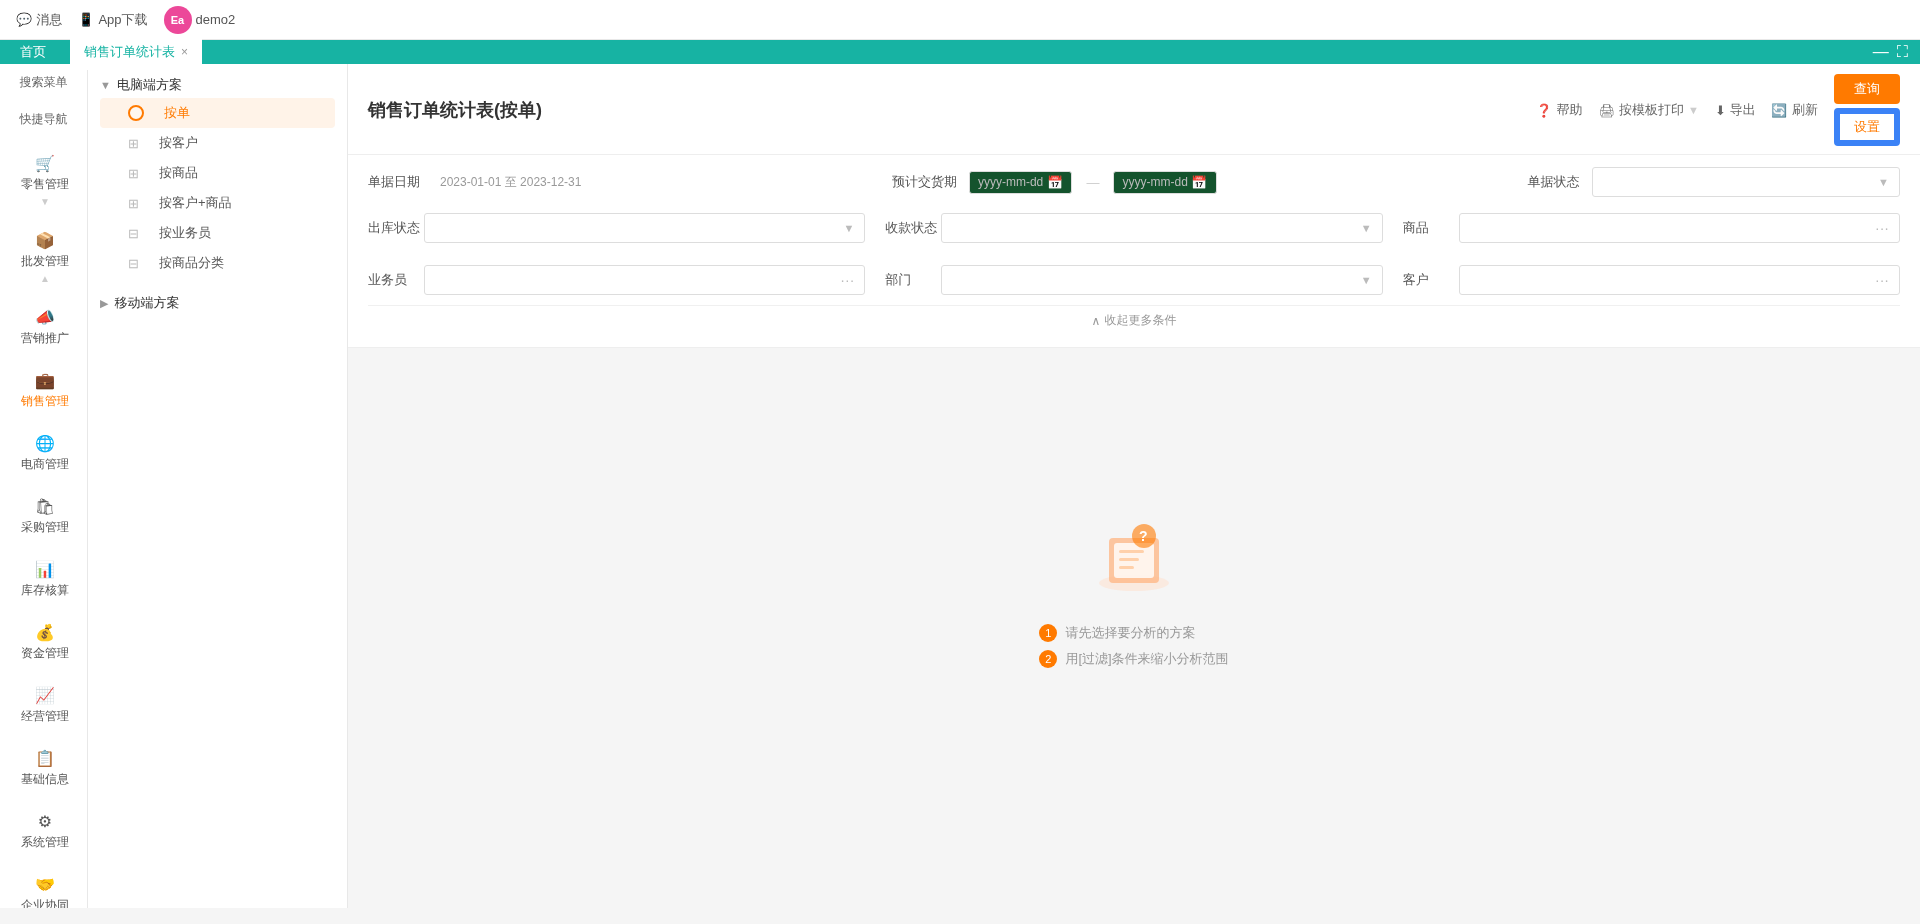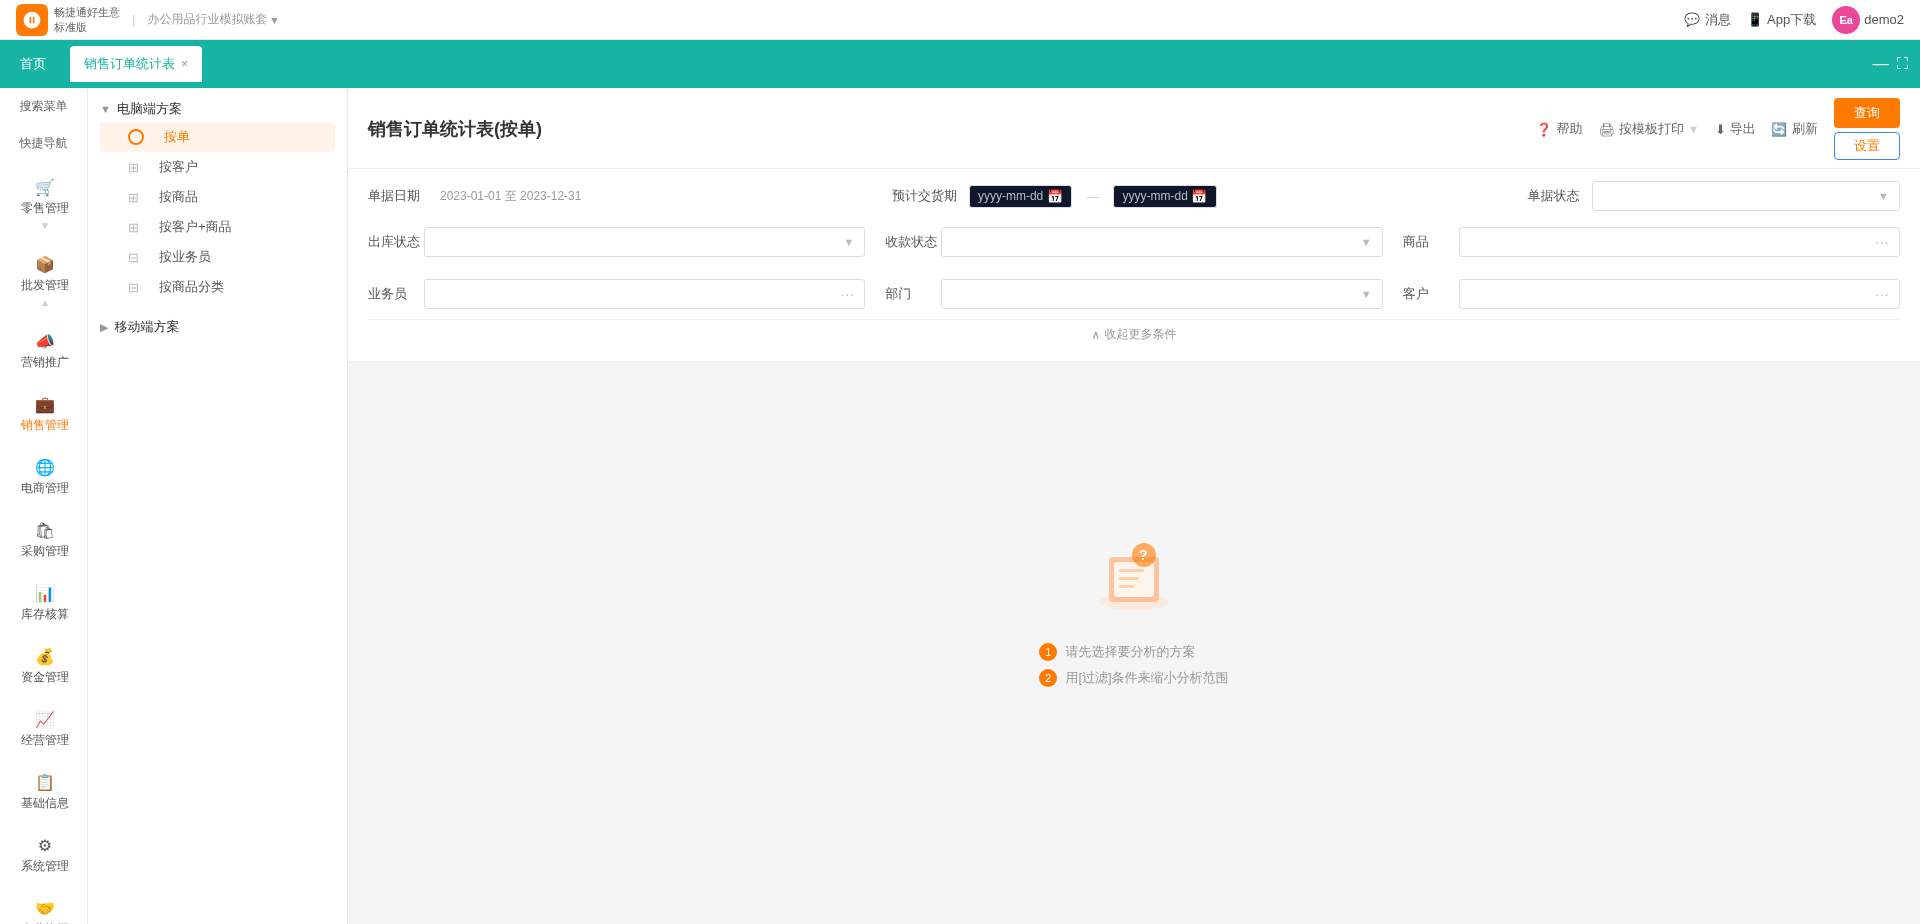--- a/index.html
+++ b/index.html
@@ -12,42 +12,42 @@
     .logo-icon { width: 32px; height: 32px; background: #ff7a00; border-radius: 6px; display: flex; align-items: center; justify-content: center; }
     .logo-icon svg { width: 20px; height: 20px; fill: #fff; }
     .logo-text { font-size: 11px; color: #666; line-height: 1.3; }
     .topbar-center { display: flex; align-items: center; gap: 4px; font-size: 13px; color: #333; }
     .topbar-center span { color: #999; font-size: 12px; }
     .topbar-right { display: flex; align-items: center; gap: 16px; font-size: 13px; color: #555; }
     .topbar-right-item { display: flex; align-items: center; gap: 4px; cursor: pointer; }
     .avatar { width: 28px; height: 28px; background: #ec4899; border-radius: 50%; display: flex; align-items: center; justify-content: center; color: #fff; font-size: 11px; font-weight: bold; }
 
     
-    .tabbar { height: 48px; background: #17b3a3; display: flex; align-items: center; padding: 0 0; position: relative; }
+    .tabbar { height: 24px; background: #17b3a3; display: flex; align-items: center; padding: 0 0; position: relative; }
     .tab-home { height: 40px; padding: 0 20px; display: flex; align-items: center; color: #fff; font-size: 13px; cursor: pointer; background: transparent; }
     .tab-active { background: #fff; color: #17b3a3; border-radius: 4px 4px 0 0; margin-left: 4px; padding: 0 14px; height: 36px; display: flex; align-items: center; gap: 6px; font-size: 13px; cursor: pointer; }
     .tab-close { color: #999; font-size: 12px; cursor: pointer; }
     .tabbar-actions { margin-left: auto; display: flex; align-items: center; gap: 8px; padding-right: 12px; }
     .tabbar-btn { color: #fff; background: transparent; border: none; font-size: 16px; cursor: pointer; }
 
     
     .main-layout { display: flex; height: calc(924px - 80px); }
 
     
     .sidebar { width: 88px; background: #fff; border-right: 1px solid #e8e8e8; display: flex; flex-direction: column; overflow-y: auto; }
     .sidebar-item { padding: 12px 0; display: flex; flex-direction: column; align-items: center; gap: 3px; cursor: pointer; font-size: 12px; color: #555; border-left: 3px solid transparent; }
     .sidebar-item.active { color: #ff7a00; }
     .sidebar-item-label { font-size: 12px; text-align: center; }
     .sidebar-divider { height: 1px; background: #f0f0f0; margin: 2px 8px; }
     .sidebar-icon { font-size: 16px; }
     .search-menu { font-size: 12px; color: #666; padding: 10px 0; text-align: center; cursor: pointer; }
     .quick-nav { font-size: 12px; color: #666; padding: 10px 0; text-align: center; cursor: pointer; }
     .page-title { font-size: 18px; font-weight: bold; color: #333; }
     .btn-query { background: #ff7a00; color: #fff; border: none; padding: 6px 20px; border-radius: 4px; cursor: pointer; font-size: 13px; }
-    .btn-setting { background: #fff; color: #ff7a00; border: 1px solid #3b82f6; padding: 4px 14px; border-radius: 4px; cursor: pointer; font-size: 13px; }
+    .btn-setting { background: #fff; color: #ff7a00; border: 6px solid #3b82f6; padding: 4px 14px; border-radius: 4px; cursor: pointer; font-size: 13px; }
     .filter-date-btns { display: flex; align-items: center; gap: 4px; }
     .date-btn { padding: 3px 10px; border: 1px solid #ddd; border-radius: 3px; background: #fff; color: #555; cursor: pointer; font-size: 12px; }
     .date-btn.active { background: #ff7a00; color: #fff; border-color: #ff7a00; border-radius: 10px; }
     .collapse-row { text-align: center; padding: 6px 0; border-top: 1px solid #f0f0f0; margin-top: 4px; cursor: pointer; }
     .collapse-btn { font-size: 12px; color: #999; display: flex; align-items: center; justify-content: center; gap: 4px; }
 
     
     .scheme-panel { width: 260px; background: #fff; border-right: 1px solid #e8e8e8; padding: 0; }
     .scheme-header { padding: 10px 12px; display: flex; align-items: center; justify-content: space-between; border-bottom: 1px solid #f0f0f0; }
     .scheme-title { font-size: 13px; color: #333; font-weight: 500; }
@@ -64,51 +64,33 @@
     
     .empty-state { flex: 1; display: flex; flex-direction: column; align-items: center; justify-content: center; gap: 16px; padding-bottom: 80px; }
     .empty-icon { width: 100px; height: 100px; position: relative; }
     .empty-hints { display: flex; flex-direction: column; gap: 8px; }
     .empty-hint { display: flex; align-items: center; gap: 8px; font-size: 13px; color: #999; }
     .hint-num { width: 18px; height: 18px; border-radius: 50%; background: #ff7a00; color: #fff; font-size: 11px; display: flex; align-items: center; justify-content: center; }
     .main-inner { display: flex; flex: 1; overflow: hidden; }
     .right-content { flex: 1; display: flex; flex-direction: column; overflow: hidden; background: #f5f5f5; }
 
     
-    .date-input-wrapper { display: flex; align-items: center; gap: 4px; border: 1px solid #ddd; border-radius: 3px; padding: 3px 8px; background: #0f172a; font-size: 12px; color: #bbb; }
+    .date-input-wrapper { display: flex; align-items: center; gap: 4px; border: 1px solid #ddd; border-radius: 3px; padding: 3px 8px; background: #14532d; font-size: 12px; color: #bbb; }
     .cal-icon { color: #ff7a00; font-size: 13px; }
     .filter-item { display: flex; align-items: center; padding: 6px 0; }
     .filter-item label { font-size: 13px; color: #555; white-space: nowrap; }
     .select-box { flex: 1; border: 1px solid #ddd; border-radius: 3px; padding: 5px 10px; font-size: 12px; background: #fff; display: flex; align-items: center; justify-content: space-between; cursor: pointer; height: 30px; min-width: 0; }
     .select-box .caret { color: #bbb; font-size: 11px; }
     .input-with-icon { flex: 1; border: 1px solid #ddd; border-radius: 3px; padding: 5px 10px; font-size: 12px; background: #fff; display: flex; align-items: center; justify-content: space-between; cursor: pointer; height: 30px; min-width: 0; }
     .input-with-icon .dots { color: #bbb; font-size: 14px; }
   </style>
 </head>
 <body>
 
 <div class="topbar">
-  <div class="topbar-left">
-    <div class="logo-area">
-      <div class="logo-icon">
-        <svg viewBox="0 0 24 24">
-            <path d="M12 2C6.48 2 2 6.48 2 12s4.48 10 10 10 10-4.48 10-10S17.52 2 12 2zm-1 14H9V8h2v8zm4 0h-2V8h2v8z"></path>
-          </svg>
-      </div>
-      <div class="logo-text">
-        <div>畅捷通好生意</div>
-        <div>标准版</div>
-      </div>
-    </div>
-    <span style="color:#ccc;margin:0 4px;">|</span>
-    <div class="topbar-center">
-      <span>办公用品行业模拟账套</span>
-      <span>▾</span>
-    </div>
-  </div>
   <div class="topbar-right">
     <div class="topbar-right-item">
       <span>💬</span>
       <span>消息</span>
     </div>
     <div class="topbar-right-item">
       <span>📱</span>
       <span>App下载</span>
     </div>
     <div class="topbar-right-item">

